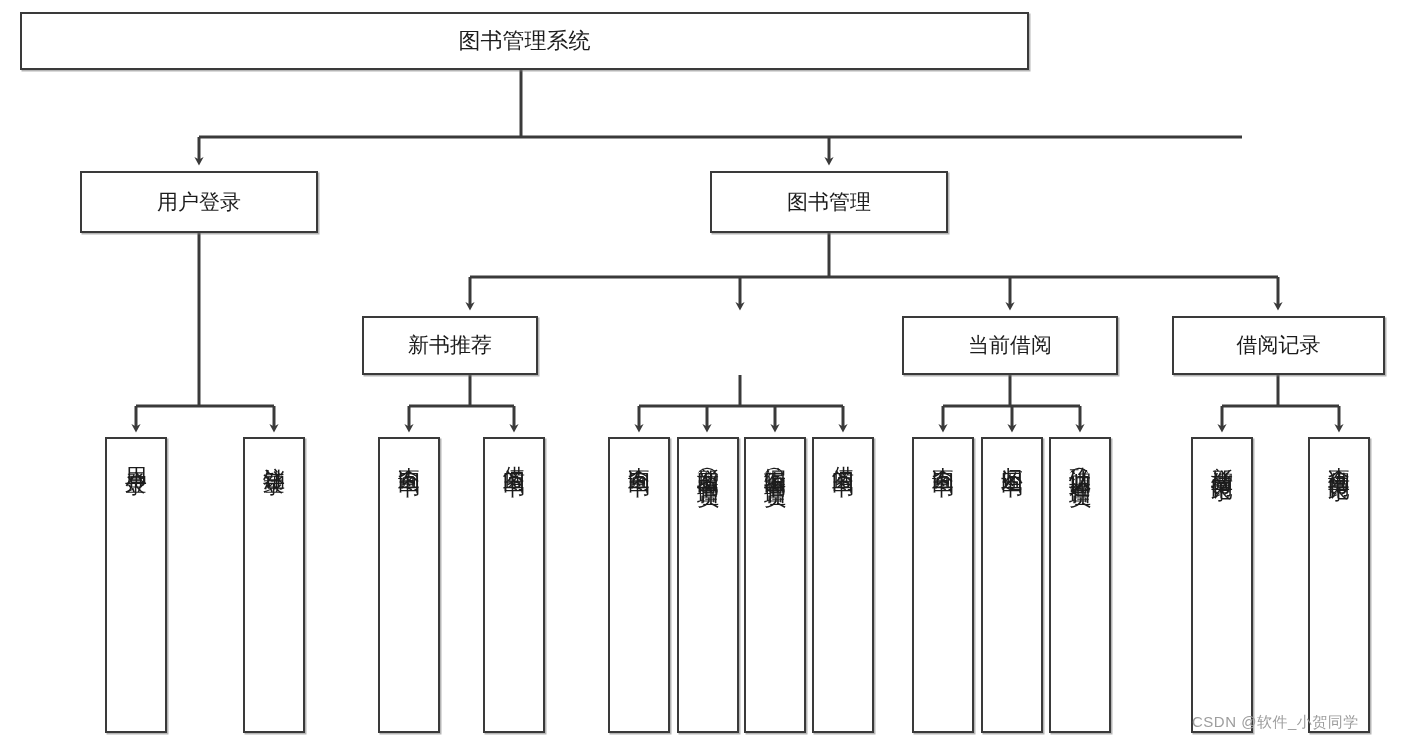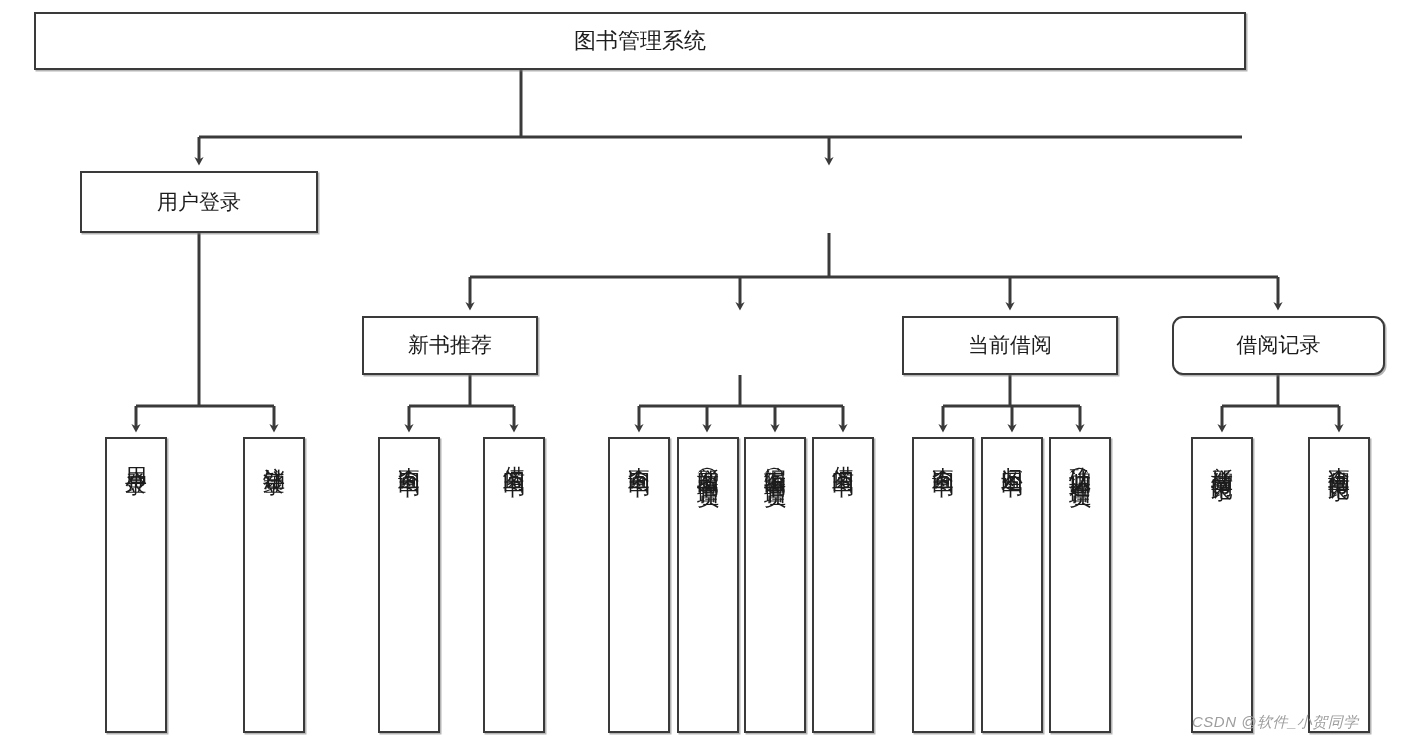--- a/index.html
+++ b/index.html
@@ -50,21 +50,20 @@
     white-space:pre;
   }
 
   #watermark{
     position:absolute;
     left:1192px;top:713px;
     font-size:15px;
     color:#9d9d9d;
     white-space:nowrap;
     letter-spacing:0.5px;
-    font-style:italic;
   }
 </style>
 </head>
 <body>
 
 <div id="canvas">
 
   <svg class="links" viewBox="0 0 1405 747" xmlns="http://www.w3.org/2000/svg">
     <defs>
       <marker id="arrow" markerWidth="10" markerHeight="10" refX="4.6" refY="5" orient="auto" markerUnits="userSpaceOnUse">
@@ -108,35 +107,38 @@
       <path d="M1012,406 L1012,428" marker-end="url(#arrow)"></path>
       <path d="M1080,406 L1080,428" marker-end="url(#arrow)"></path>
 
       <path d="M1278,375 L1278,406"></path>
       <path d="M1222,406 L1339,406"></path>
       <path d="M1222,406 L1222,428" marker-end="url(#arrow)"></path>
       <path d="M1339,406 L1339,428" marker-end="url(#arrow)"></path>
     </g>
   </svg>
 
-  <div class="node h-node" id="node-root" style="left:20px;top:12px;width:1212px;height:58px;margin-left:14px;">
+  <div class="node h-node" id="node-root" style="left:20px;top:12px;width:1009px;height:58px;">
     <span class="lbl">图书管理系统</span>
   </div>
 
   <div class="node h-node" style="left:80px;top:171px;width:238px;height:62px;">
     <span class="lbl">用户登录</span>
+  </div>
+  <div class="node h-node" style="left:710px;top:171px;width:238px;height:62px;">
+    <span class="lbl">图书管理</span>
   </div>
 
   <div class="node h-node" style="left:362px;top:316px;width:176px;height:59px;">
     <span class="lbl">新书推荐</span>
   </div>
   <div class="node h-node" style="left:902px;top:316px;width:216px;height:59px;">
     <span class="lbl">当前借阅</span>
   </div>
-  <div class="node h-node" style="left:1172px;top:316px;width:213px;height:59px;border-radius:11px;">
+  <div class="node h-node" style="left:1172px;top:316px;width:213px;height:59px;">
     <span class="lbl">借阅记录</span>
   </div>
 
   <div class="node v-node" style="left:105px;top:437px;width:62px;height:296px;">
     <span class="lbl">用户登录</span>
   </div>
   <div class="node v-node" style="left:243px;top:437px;width:62px;height:296px;">
     <span class="lbl">注销登录</span>
   </div>
 

